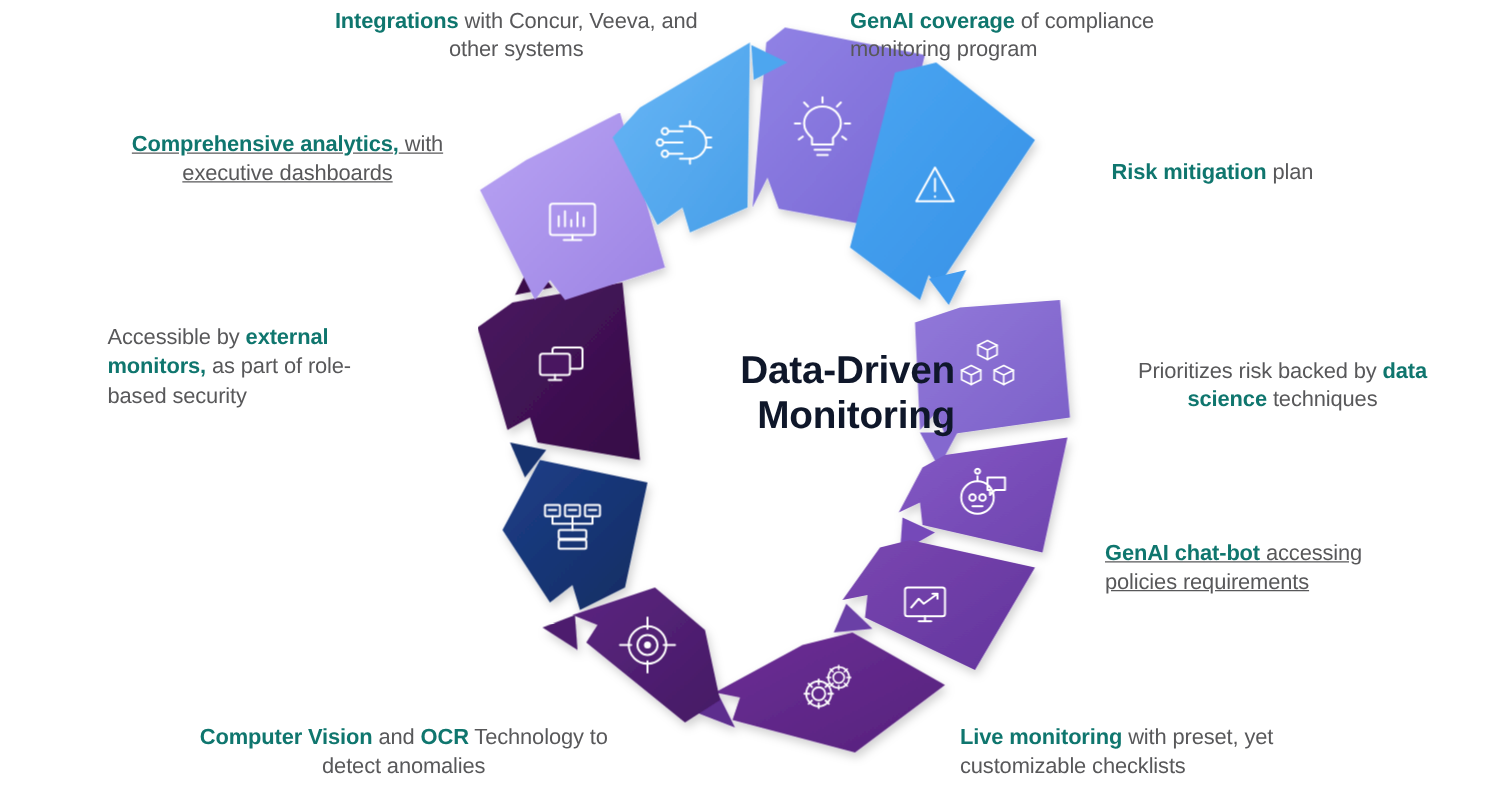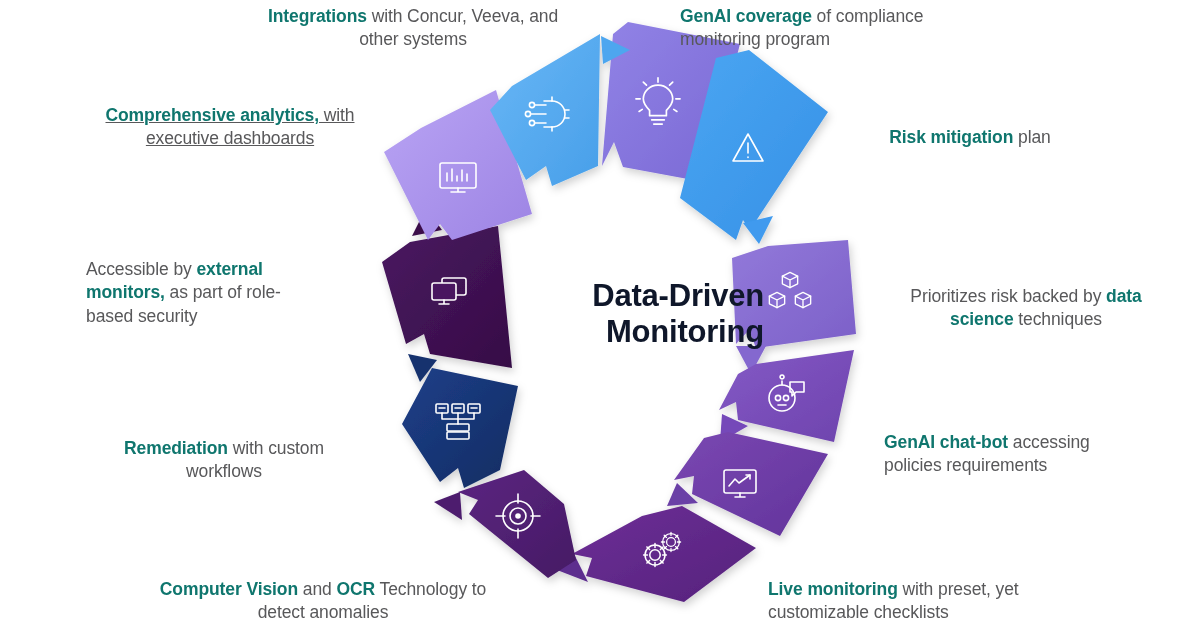--- a/index.html
+++ b/index.html
@@ -58,21 +58,21 @@
   }
   .callout b { font-weight: bold; color: #0f766e; }
 
   .c-integrations      { left: 258px; top: 5px;   width: 310px; text-align: center; }
   .c-global            { left: 680px; top: 5px;   width: 320px; text-align: left; }
   .c-analytics         { left: 76px;  top: 104px; width: 308px; text-align: center; text-decoration: underline; }
   .c-risk              { left: 840px; top: 126px; width: 260px; text-align: center; }
   .c-external          { left: 86px;  top: 258px; width: 240px; }
   .c-datascience       { left: 902px; top: 259px; width: 248px; text-align: center; margin-top: 26px; }
   .c-remediation       { left: 90px;  top: 437px; width: 268px; text-align: center; }
-  .c-genai             { left: 884px; top: 431px; width: 258px; text-align: left; }
+  .c-genai             { left: 884px; top: 431px; width: 258px; text-align: left; text-decoration: underline; }
   .c-cv                { left: 158px; top: 578px; width: 330px; text-align: center; }
   .c-live              { left: 768px; top: 578px; width: 290px; text-align: left; }
 </style>
 </head>
 <body>
 
 <div id="stage">
 
   <div id="wheel">
     <svg viewBox="0 0 560 600" xmlns="http://www.w3.org/2000/svg" aria-hidden="true">
@@ -305,23 +305,20 @@
   </div>
 
   <div class="callout c-external">
     <span>Accessible by </span><b>external monitors,</b><span> as part of role-based security</span>
   </div>
 
   <div class="callout c-datascience">
     <span>Prioritizes risk backed by </span><b>data science</b><span> techniques</span>
   </div>
 
-  <div class="callout c-remediation">
-    <b>Remediation</b><span> with custom workflows</span>
-  </div>
 
   <div class="callout c-genai">
     <b>GenAI chat-bot</b><span> accessing policies requirements</span>
   </div>
 
   <div class="callout c-cv">
     <b>Computer Vision</b><span> and </span><b>OCR</b><span> Technology to detect anomalies</span>
   </div>
 
   <div class="callout c-live">

